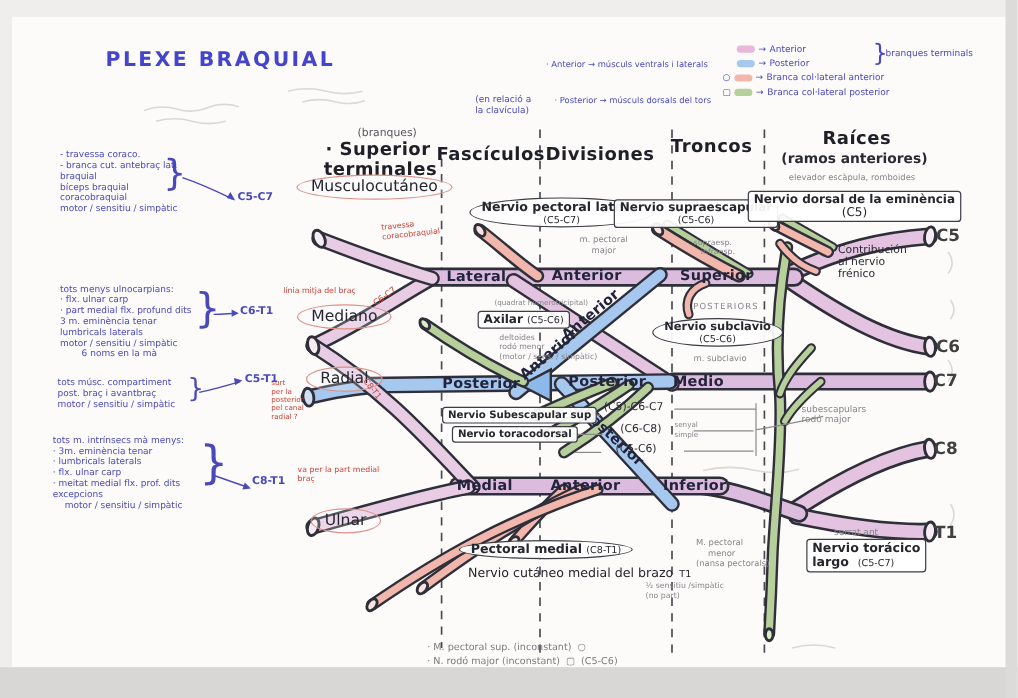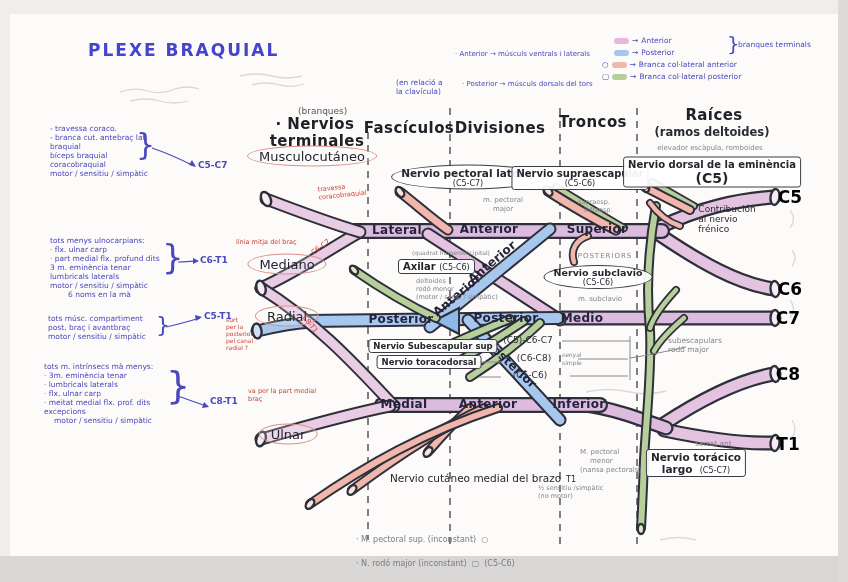--- a/index.html
+++ b/index.html
@@ -10,21 +10,21 @@
   .lbl{position:absolute;white-space:nowrap;color:#2c2c34}
   .c{transform:translate(-50%,-50%)}
   .hdr{font-size:15px;color:#1f1f28;letter-spacing:.4px;font-weight:bold}
   .band{font-size:12px;font-weight:bold;color:#23233c;letter-spacing:.3px}
   .circ{border:1.6px solid #dc9188;border-radius:50%;padding:2px 11px;font-size:13px;color:#26262e;background:rgba(255,255,255,.2)}
   .bx{border:1.3px solid #3c3c46;background:rgba(255,255,255,.93);padding:1px 4px;border-radius:3px;font-size:8.5px;font-weight:bold;color:#26262e;text-align:center}
   .el{border:1.4px solid #3c3c46;background:rgba(255,255,255,.93);padding:1px 9px;border-radius:50%;font-size:10.5px;font-weight:bold;color:#26262e;text-align:center}
   .bn{color:#4a49bc;font-size:7.5px;line-height:1.2}
   .rn{color:#cc4337;font-size:6.5px;line-height:1.18}
   .gn{color:#85858c;font-size:7px;line-height:1.25}
-  .rt{font-size:17px;font-weight:bold;color:#000000}
+  .rt{font-size:14px;font-weight:bold;color:#404040}
   .dk{color:#2a2a33}
   .brace{color:#4a49bc;font-weight:normal;line-height:1}
   .legrow{display:flex;align-items:center;gap:3px;color:#4a49bc;font-size:7.5px;margin-bottom:3px}
   .sw{display:inline-block;width:15px;height:6px;border-radius:3px}
   .blrow{display:flex;align-items:baseline;gap:5px}
 </style>
 </head>
 <body>
 
 <div id="page">
@@ -203,27 +203,27 @@
     <span>▢</span>
     <span class="sw" style="background:#b6cf9b"></span>
     <span>→</span>
     <span>Branca col·lateral posterior</span>
   </div>
 </div>
 <div class="lbl brace" style="left:727px;top:34px;font-size:20px">}</div>
 <div class="lbl bn" style="left:738px;top:40px">branques terminals</div>
 
 <div class="lbl gn" style="left:298px;top:106px;font-size:9px;color:#55555c">(branques)</div>
-<div class="lbl hdr c" style="left:315px;top:124px">· Nervios</div>
+<div class="lbl hdr c" style="left:315px;top:124px">· Superior</div>
 <div class="lbl hdr c" style="left:317px;top:141px">terminales</div>
 <div class="lbl hdr c" style="left:409px;top:128px">Fascículos</div>
 <div class="lbl hdr c" style="left:500px;top:128px">Divisiones</div>
 <div class="lbl hdr c" style="left:593px;top:122px">Troncos</div>
 <div class="lbl hdr c" style="left:714px;top:115px">Raíces</div>
-<div class="lbl c" style="left:712px;top:132px;font-size:11.5px;font-weight:bold;color:#2a2a33">(ramos deltoides)</div>
+<div class="lbl c" style="left:712px;top:132px;font-size:11.5px;font-weight:bold;color:#2a2a33">(ramos anteriores)</div>
 <div class="lbl gn c" style="left:710px;top:148px">elevador escàpula, romboides</div>
 
 <div class="lbl bn" style="left:396px;top:78px">
   <div>(en relació a</div>
   <div>la clavícula)</div>
 </div>
 <div class="lbl bn" style="left:455px;top:50px;font-size:7px">· Anterior → músculs ventrals i laterals</div>
 <div class="lbl bn" style="left:462px;top:80px;font-size:7px">· Posterior → músculs dorsals del tors</div>
 
 <div class="lbl circ c" style="left:312px;top:156px">Musculocutáneo</div>
@@ -274,21 +274,21 @@
   <div>Nervio supraescapular</div>
   <div style="font-size:8px;font-weight:normal">(C5-C6)</div>
 </div>
 <div class="lbl gn" style="left:578px;top:198px;font-size:6.5px">
   <div>supraesp.</div>
   <div style="padding-left:6px">infraesp.</div>
 </div>
 
 <div class="lbl bx c" style="left:712px;top:172px;font-size:10px">
   <div>Nervio dorsal de la eminència</div>
-  <div style="font-size:14px;font-weight:bold">(C5)</div>
+  <div style="font-size:10px;font-weight:normal">(C5)</div>
 </div>
 
 <div class="lbl gn" style="left:412px;top:249px;font-size:6px">(quadrat humerotricipital)</div>
 <div class="lbl bx" style="left:398px;top:259px;font-size:10px;white-space:nowrap">
   <span>Axilar</span>
   <span style="font-size:8px;font-weight:normal">(C5-C6)</span>
 </div>
 <div class="lbl gn" style="left:416px;top:277px;font-size:6.5px">
   <div>deltoides</div>
   <div>rodó menor</div>
@@ -304,37 +304,41 @@
 <div class="lbl bx c" style="left:433px;top:346px">Nervio Subescapular sup</div>
 <div class="lbl bx c" style="left:429px;top:362px">Nervio toracodorsal</div>
 <div class="lbl c dk" style="left:528px;top:340px;font-size:9px">(C5)-C6-C7</div>
 <div class="lbl c dk" style="left:534px;top:358px;font-size:9px">(C6-C8)</div>
 <div class="lbl c dk" style="left:530px;top:375px;font-size:9px">(C5-C6)</div>
 <div class="lbl gn" style="left:562px;top:351px;font-size:6px">
   <div>senyal</div>
   <div>simple</div>
 </div>
 
+<div class="lbl el c" style="left:455px;top:458px;white-space:nowrap">
+  <span>Pectoral medial</span>
+  <span style="font-size:8px;font-weight:normal">(C8-T1)</span>
+</div>
 <div class="lbl gn" style="left:580px;top:448px">
   <div>M. pectoral</div>
   <div style="padding-left:10px">menor</div>
   <div>(nansa pectorals)</div>
 </div>
 
 <div class="lbl blrow" style="left:390px;top:472px">
   <span style="font-size:10.5px;font-weight:normal;color:#26262e">Nervio cutáneo medial del brazo</span>
   <span style="font-size:8px;color:#26262e">T1</span>
 </div>
 <div class="lbl gn" style="left:538px;top:484px;font-size:6.5px">
   <div>½ sensitiu /simpàtic</div>
-  <div>(no motor)</div>
+  <div>(no part)</div>
 </div>
 
 <div class="lbl gn" style="left:695px;top:439px;font-size:7.5px">serrat ant</div>
-<div class="lbl bx c" style="left:696px;top:463px;font-size:10.5px;text-align:center">
+<div class="lbl bx c" style="left:722px;top:463px;font-size:10.5px;text-align:left">
   <div>Nervio torácico</div>
   <div><span>largo</span>&nbsp;&nbsp;<span style="font-size:8px;font-weight:normal">(C5-C7)</span></div>
 </div>
 
 <div class="lbl rn" style="left:318px;top:184px;transform:rotate(-6deg)">
   <div>travessa</div>
   <div>coracobraquial</div>
 </div>
 <div class="lbl rn" style="left:236px;top:239px">línia mitja del braç</div>
 <div class="lbl rn" style="left:226px;top:316px;font-size:6px">
@@ -392,20 +396,20 @@
   <div style="padding-left:10px">motor / sensitiu / simpàtic</div>
 </div>
 <div class="lbl brace" style="left:166px;top:366px;font-size:38px">}</div>
 <div class="lbl bn" style="left:210px;top:396px;font-size:9px;font-weight:bold">C8-T1</div>
 
 <div class="lbl" style="left:356px;top:535px;color:#7b7b80;font-size:8px">
   <div class="blrow">
     <span>· M. pectoral sup. (inconstant)</span>
     <span>○</span>
   </div>
-  <div class="blrow" style="margin-top:15px">
+  <div class="blrow" style="margin-top:2px">
     <span>· N. rodó major (inconstant)</span>
     <span>▢</span>
     <span>(C5-C6)</span>
   </div>
 </div>
 
 </div>
 
 </body></html>

